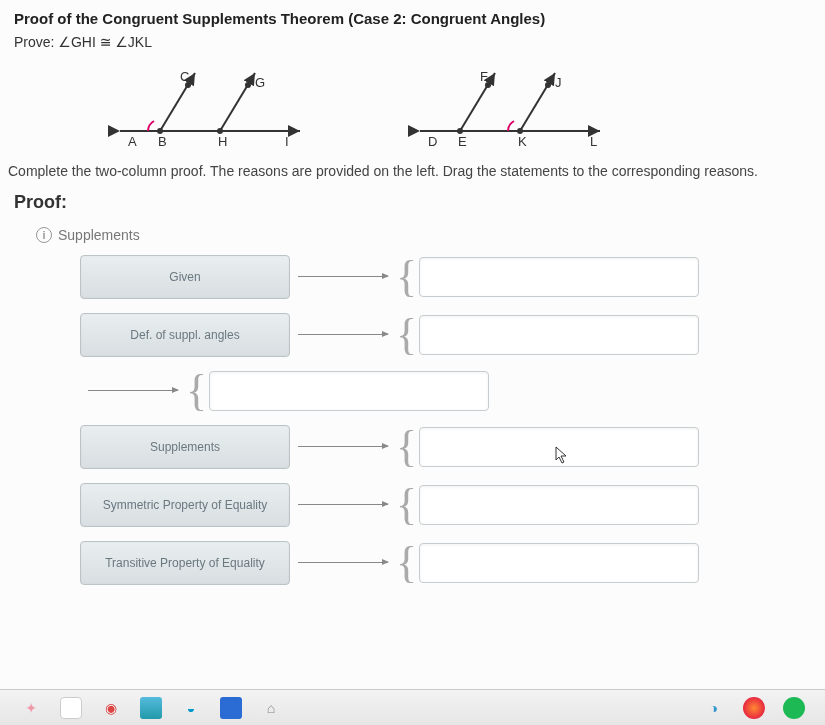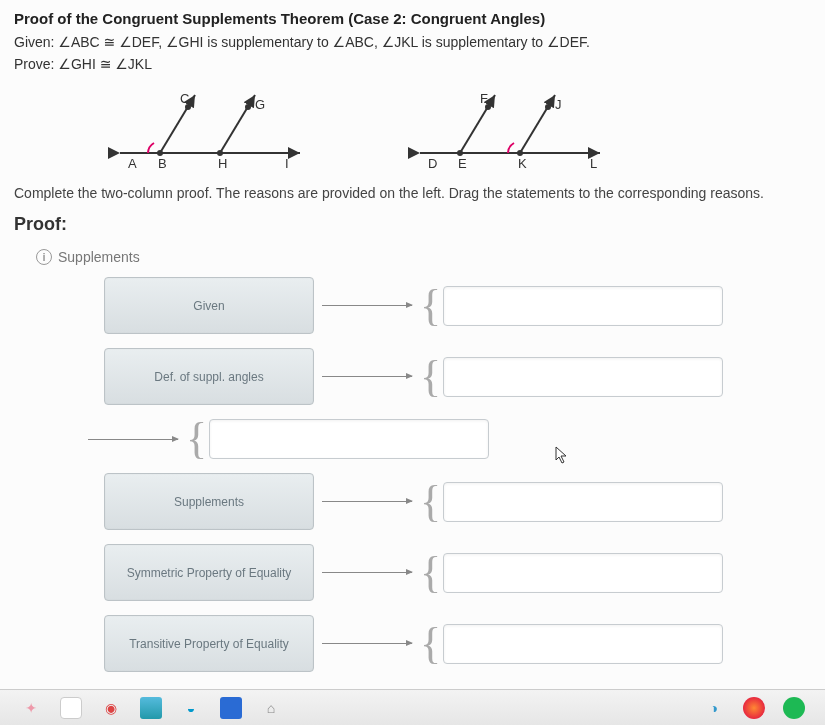--- a/index.html
+++ b/index.html
@@ -11,44 +11,43 @@
     height: 725px;
     overflow: hidden;
     position: relative;
     font-size: 14px;
   }
   .header { padding: 8px 30px 4px 14px; }
   .title { font-weight: bold; font-size: 15px; color: #222; line-height: 1.5; }
   .given-line, .prove-line { font-size: 14px; color: #333; line-height: 1.6; }
   .diagram-row { display: flex; gap: 80px; padding: 4px 60px 4px 100px; }
   .diagram { width: 220px; height: 90px; }
-  .instr-text { font-size: 14px; color: #444; padding: 6px 14px; line-height: 1.5; }
+  .instr-text { font-size: 14px; color: #444; padding: 6px 8px; line-height: 1.5; }
   .proof-label { font-weight: bold; font-size: 18px; padding: 4px 14px 10px 14px; }
   .instructions-link {
     display: flex; align-items: center; gap: 6px;
     padding: 4px 14px 12px 36px;
     color: #777; font-size: 14px;
   }
   .instructions-link .i-circle {
     width: 16px; height: 16px; border: 1.5px solid #999; border-radius: 50%;
     display: flex; align-items: center; justify-content: center;
     font-size: 11px; font-weight: bold; color: #999;
   }
   .proof-area { padding: 0 14px 0 80px; }
   .proof-row { display: flex; align-items: center; margin-bottom: 14px; }
   .reason-box {
-    width: 210px; height: 57px;
+    width: 210px; height: 44px;
     background: linear-gradient(#e9eef0, #d8dee1);
     border: 1px solid #bcc3c7;
     border-radius: 4px;
     box-shadow: inset 0 0 2px rgba(0,0,0,0.05);
     display: flex; align-items: center; justify-content: center;
     color: #6a7880; font-size: 12px;
     flex-shrink: 0;
-    margin-left: 24px;
   }
   .arrow {
     width: 90px; height: 1px; background: #888; position: relative;
     margin: 0 8px;
     flex-shrink: 0;
   }
   .arrow::after {
     content: ''; position: absolute; right: -1px; top: -3px;
     border-left: 7px solid #888; border-top: 3.5px solid transparent; border-bottom: 3.5px solid transparent;
   }
@@ -80,21 +79,20 @@
     width: 14px; height: 18px;
     pointer-events: none;
     z-index: 100;
   }
 </style>
 </head>
 <body>
 
 <div class="header">
   <div class="title">Proof of the Congruent Supplements Theorem (Case 2: Congruent Angles)</div>
-  <div class="given-line">Given: ∠ABC ≅ ∠DEF, ∠GHI is supplementary to ∠ABC, ∠JKL is supplementary to ∠DEF.</div>
   <div class="prove-line">Prove: ∠GHI ≅ ∠JKL</div>
 </div>
 
 <div class="diagram-row">
   <svg class="diagram" viewBox="0 0 220 90">
     <defs>
       <marker id="ah1" markerWidth="8" markerHeight="8" refX="6" refY="3" orient="auto">
         <path d="M0,0 L6,3 L0,6 Z" fill="#333"></path>
       </marker>
     </defs>

